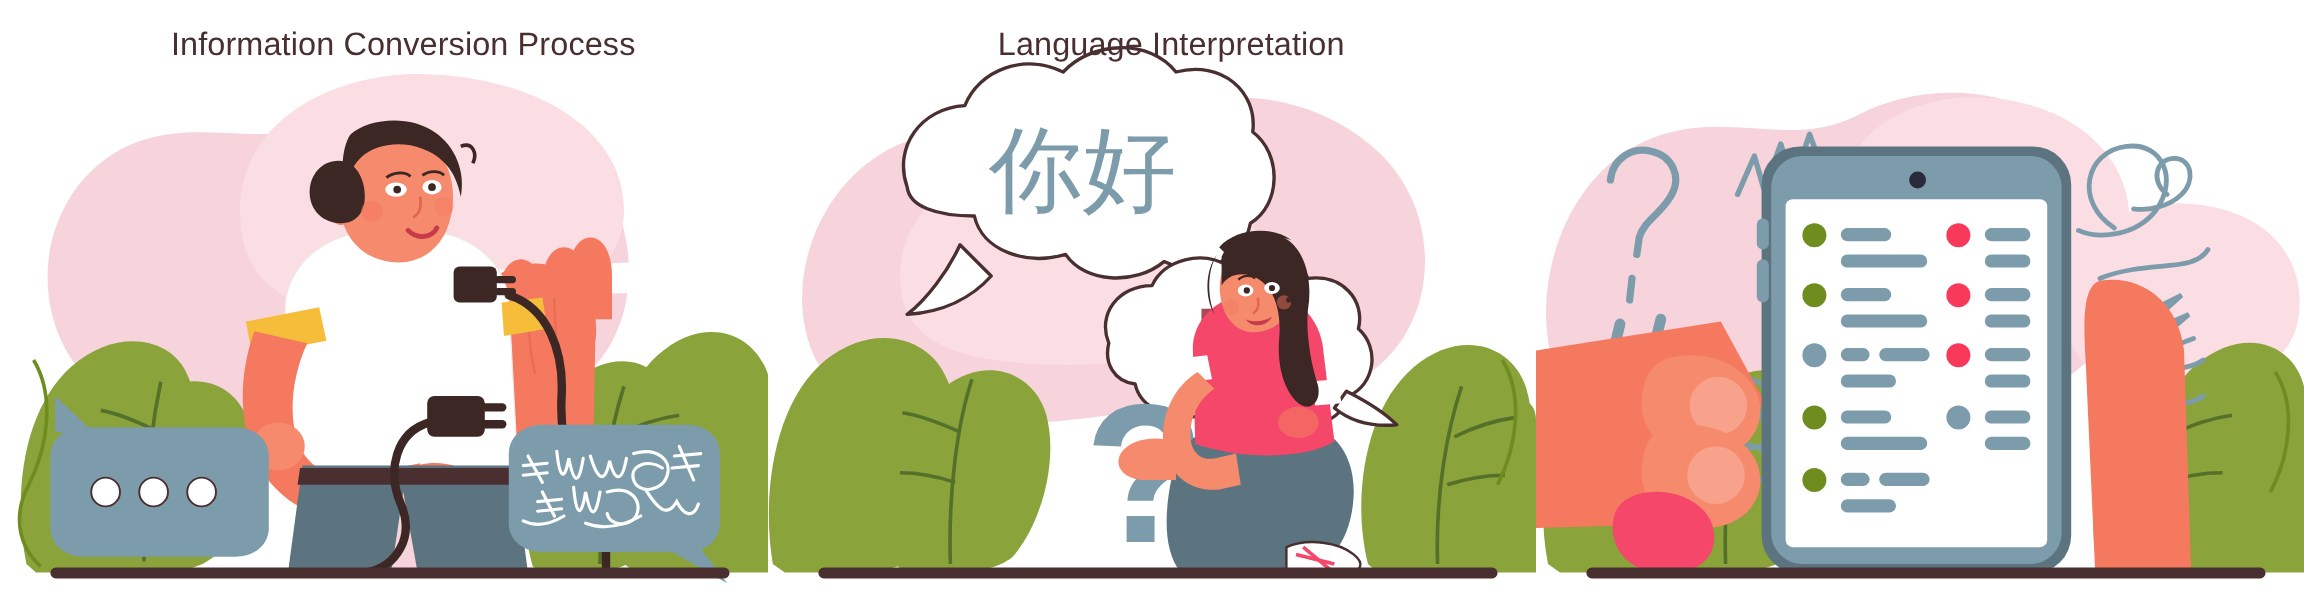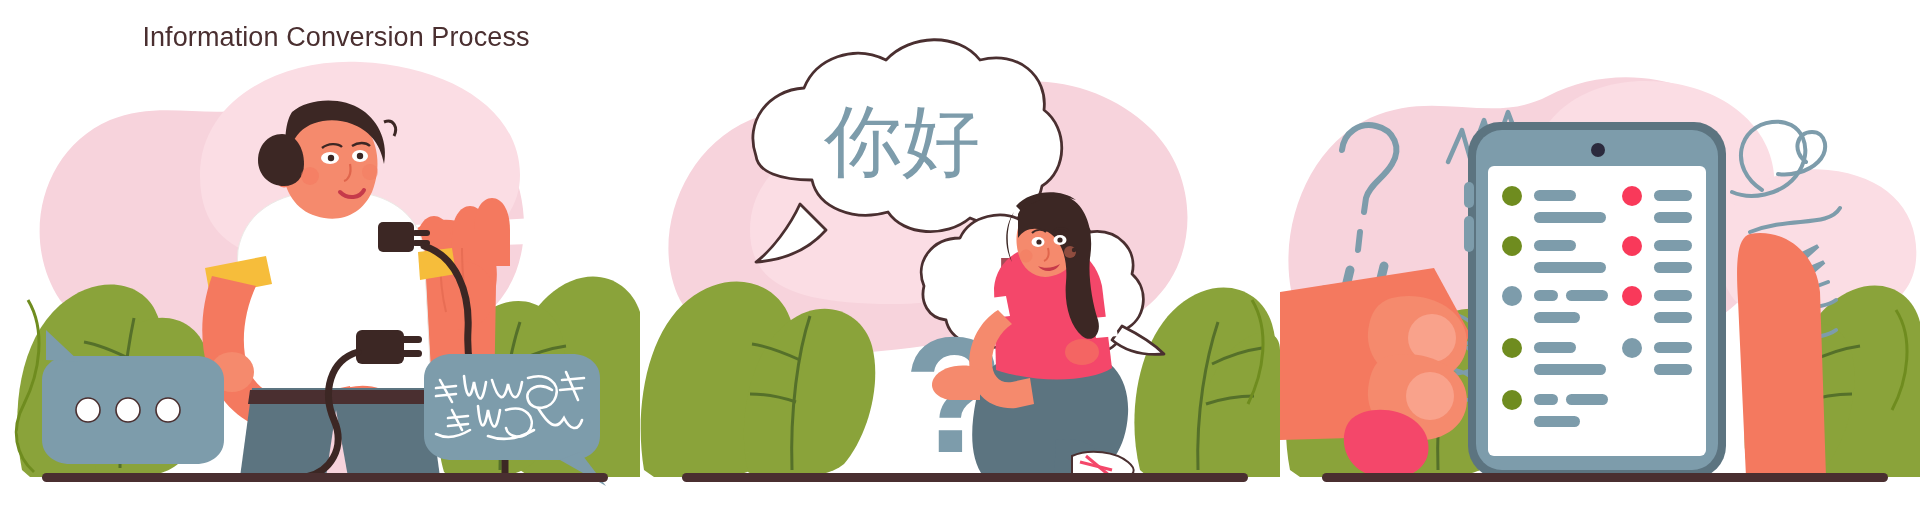--- a/index.html
+++ b/index.html
@@ -173,20 +173,21 @@
             <path d="M488,436 C504,442 520,438 534,430"></path>
           </g>
         </g>
 
         <rect x="42" y="473" width="566" height="9" rx="4.5" fill="#4a2f30"></rect>
       </svg>
     </div>
   </div>
 
   <div class="panel">
+    <div class="panel-title">Language Interpretation</div>
     <div class="stage">
       <svg viewBox="0 0 640 513" xmlns="http://www.w3.org/2000/svg">
 
         <g>
           <path d="M40,300 C10,240 40,150 110,120 C180,90 250,130 310,100 C380,66 460,80 510,128 C560,176 560,260 510,304 C458,350 380,334 300,344 C210,356 82,372 40,300 Z" fill="#f7d3dc"></path>
           <path d="M110,230 C110,170 170,130 250,128 C340,126 410,160 412,218 C414,276 340,306 240,304 C150,302 110,282 110,230 Z" fill="#fbdde4"></path>
         </g>
 
         <g>
           <path d="M4,470 C-6,410 6,334 48,300 C88,268 136,280 150,318 C166,358 154,418 130,454 C118,472 98,477 78,477 L14,477 Z" fill="#8aa33a"></path>

